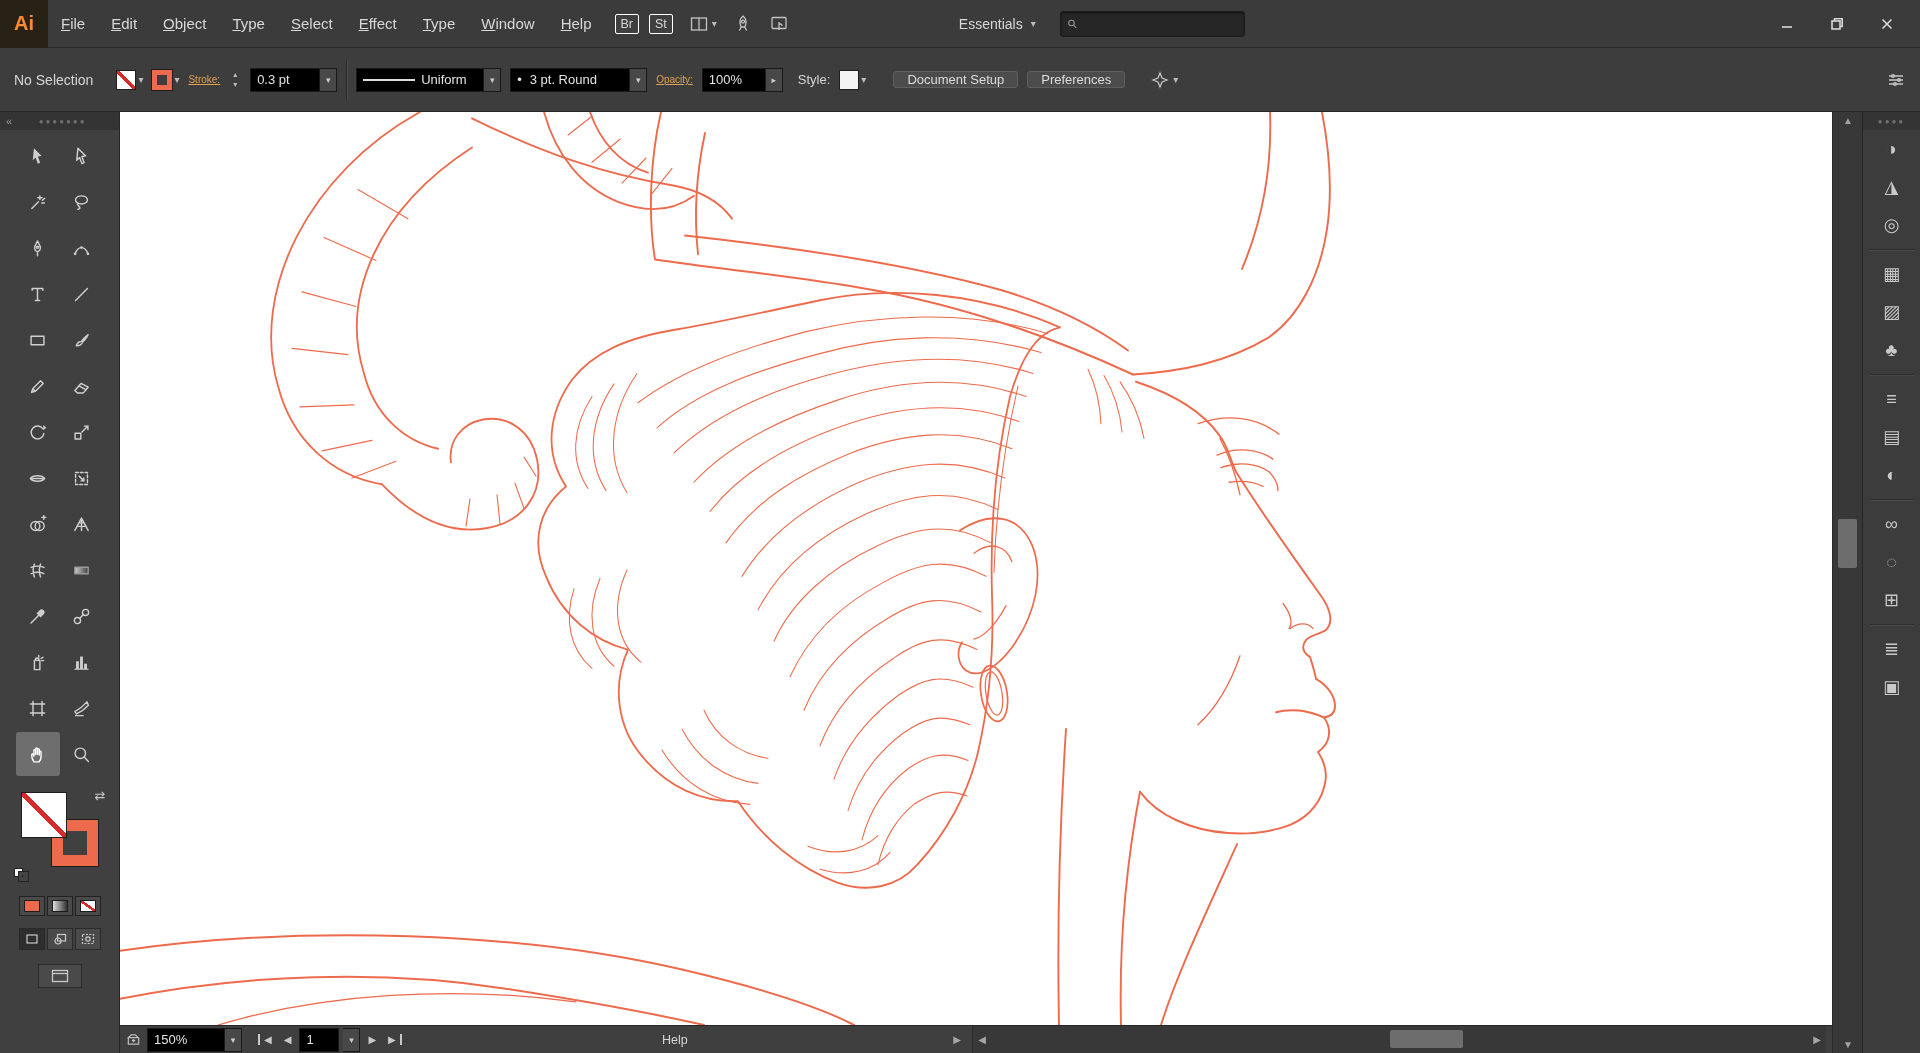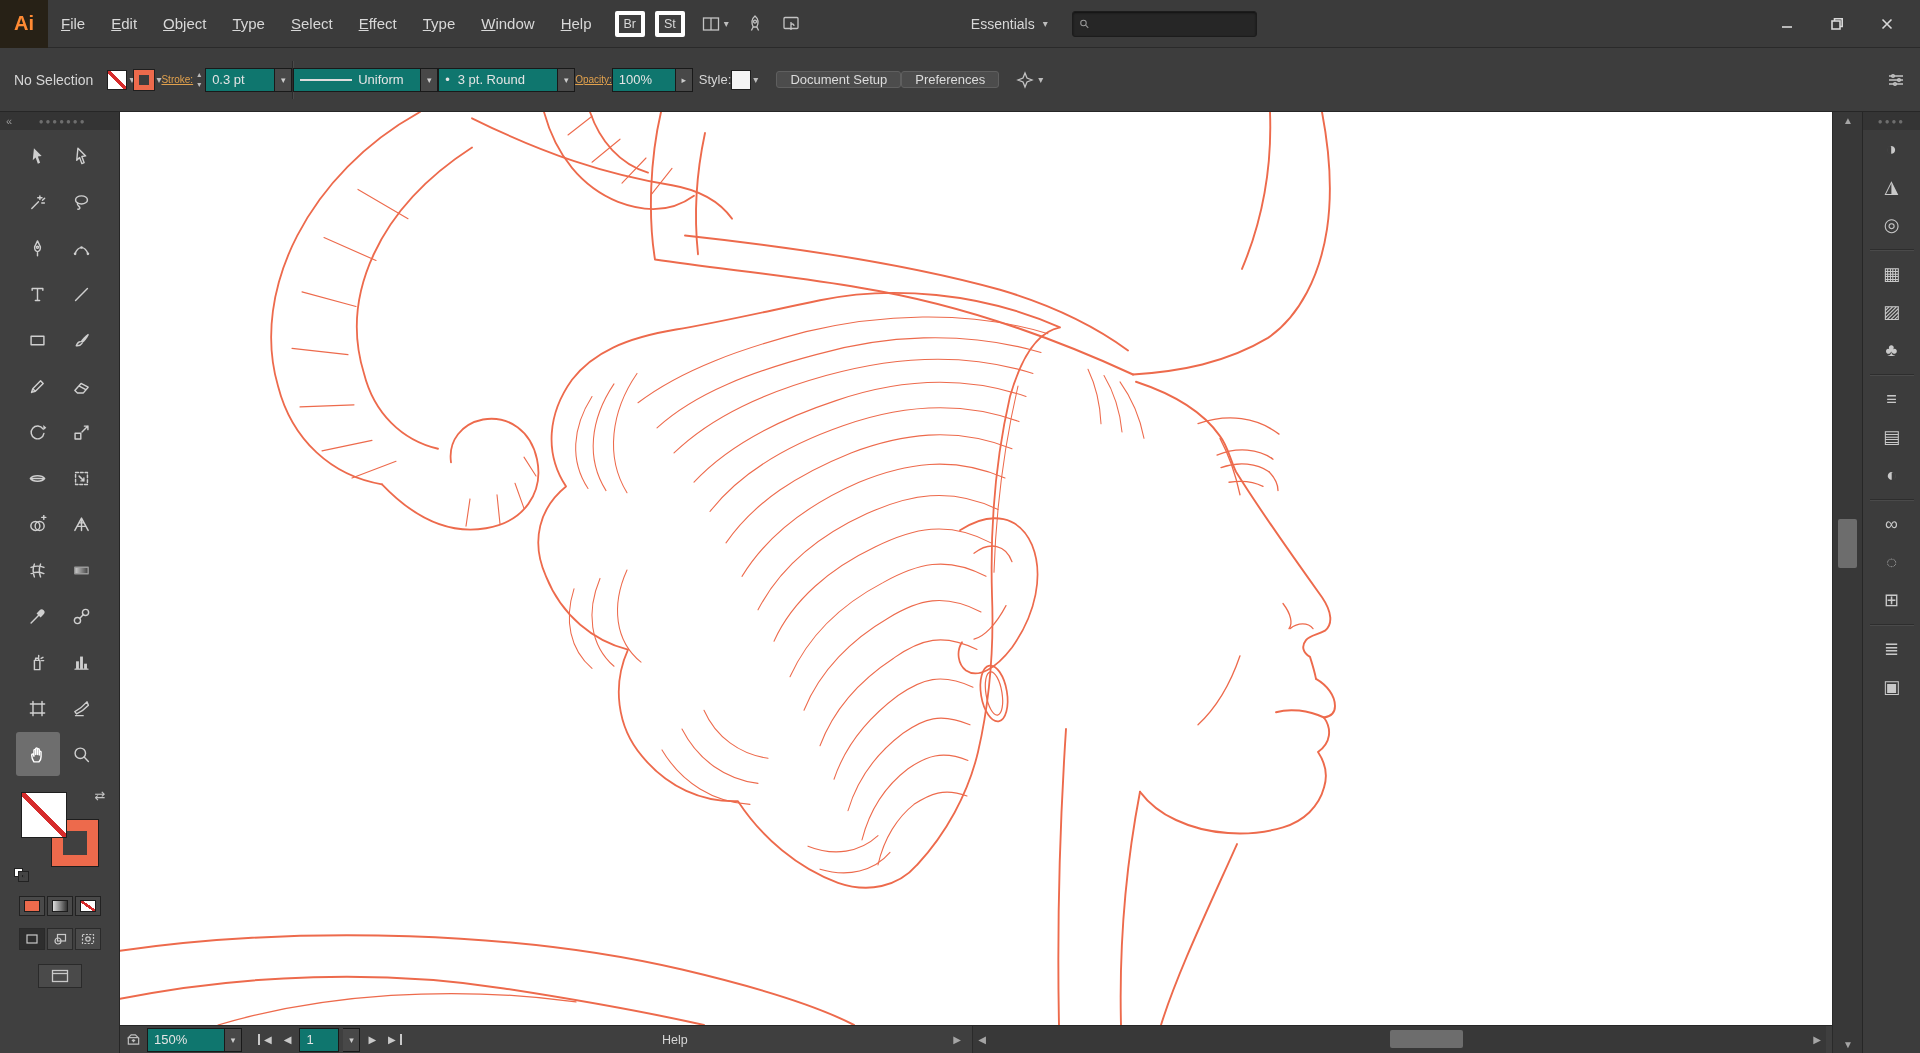--- a/index.html
+++ b/index.html
@@ -4,42 +4,42 @@
 <style>
   *{margin:0;padding:0;box-sizing:border-box}
   html,body{width:1920px;height:1053px;overflow:hidden;background:#3a3a3a;
     font-family:"Liberation Sans","DejaVu Sans",sans-serif;color:#d6d6d6;font-size:13px}
   
   .menubar{height:48px;background:#3b3b3b;border-bottom:1px solid #2a2a2a;display:flex;align-items:center}
   .logo{width:48px;height:48px;background:#272116;color:#ff8a33;font-weight:bold;font-size:20px;
     display:flex;align-items:center;justify-content:center;flex:0 0 auto}
   .menu-item{display:block;padding:0 13px;line-height:47px;font-size:15px;color:#d8d8d8;cursor:default}
   .menu-item::first-letter{text-decoration:underline}
-  .mini-btn{border:4px solid #ffffff;border-radius:2px;color:#d8d8d8;font-size:12.5px;
+  .mini-btn{border:1px solid #ffffff;border-radius:2px;color:#d8d8d8;font-size:12.5px;
     padding:2px 5px;margin-left:10px;background:#3f3f3f}
   .bar-icon{margin-left:16px;display:flex;align-items:center;gap:3px}
   .bar-icon svg{width:20px;height:20px;stroke:#c4c4c4;fill:none;stroke-width:1.3}
   .caret{font-size:10px;color:#bdbdbd}
   .workspace{margin-left:170px;display:flex;align-items:center;gap:8px;font-size:14px;color:#d8d8d8}
   .searchbox{margin-left:24px;width:185px;height:26px;background:#262626;border:1px solid #1c1c1c;
     border-radius:3px;display:flex;align-items:center;padding:0 6px;gap:5px;box-shadow:inset 0 1px 2px #111}
   .searchbox svg{width:14px;height:14px;stroke:#9a9a9a;fill:none;stroke-width:1.5}
   .searchbox input{flex:1;background:transparent;border:none;outline:none;color:#ddd;font-size:12px}
   .wincontrols{margin-left:auto;display:flex;margin-right:8px}
   .winbtn{width:50px;height:34px;display:flex;align-items:center;justify-content:center}
   .winbtn svg{width:16px;height:16px;stroke:#d8d8d8;fill:none;stroke-width:1.6}
   
   .controlbar{height:64px;background:#3d3d3d;border-bottom:1px solid #262626;display:flex;
-    align-items:center;padding:0 14px;}
+    align-items:center;padding:0 14px;gap:9px}
   .gold{color:#e1a14d;text-decoration:underline;font-size:10px}
   .swcombo{display:flex;align-items:center;gap:2px}
   .sw{width:20px;height:20px;border:1px solid #1f1f1f;background:#fff}
   .diag{background:linear-gradient(to top right,#fff 44%,#d62b2b 44%,#d62b2b 56%,#fff 56%)}
   .sw.stroke-sw{background:#3d3d3d;border:5px solid #ED6A4C;outline:1px solid #1f1f1f}
-  .field{background:#0f766e;border:1px solid #191919;color:#e4e4e4;height:24px;display:flex;
+  .field{background:#000000;border:1px solid #191919;color:#e4e4e4;height:24px;display:flex;
     align-items:center;padding:0 6px;font-size:13px}
   .field input{background:transparent;border:none;outline:none;color:#e4e4e4;font-size:13px;width:100%}
   .drop{width:17px;height:24px;background:#484848;border:1px solid #191919;border-left:none;
     display:flex;align-items:center;justify-content:center;font-size:9px;color:#ccc}
   .stepper{display:flex;flex-direction:column;font-size:8px;color:#bbb;line-height:10px;
     text-align:center;width:12px}
   .vsep{width:1px;height:38px;background:#2c2c2c;box-shadow:1px 0 0 #4a4a4a}
   .btn{background:#4c4c4c;border:1px solid #5f5f5f;border-radius:3px;color:#dcdcdc;
     font-size:13px;padding:0 13px}
   .linepreview{width:52px;height:2px;background:#ddd;margin-right:6px}

